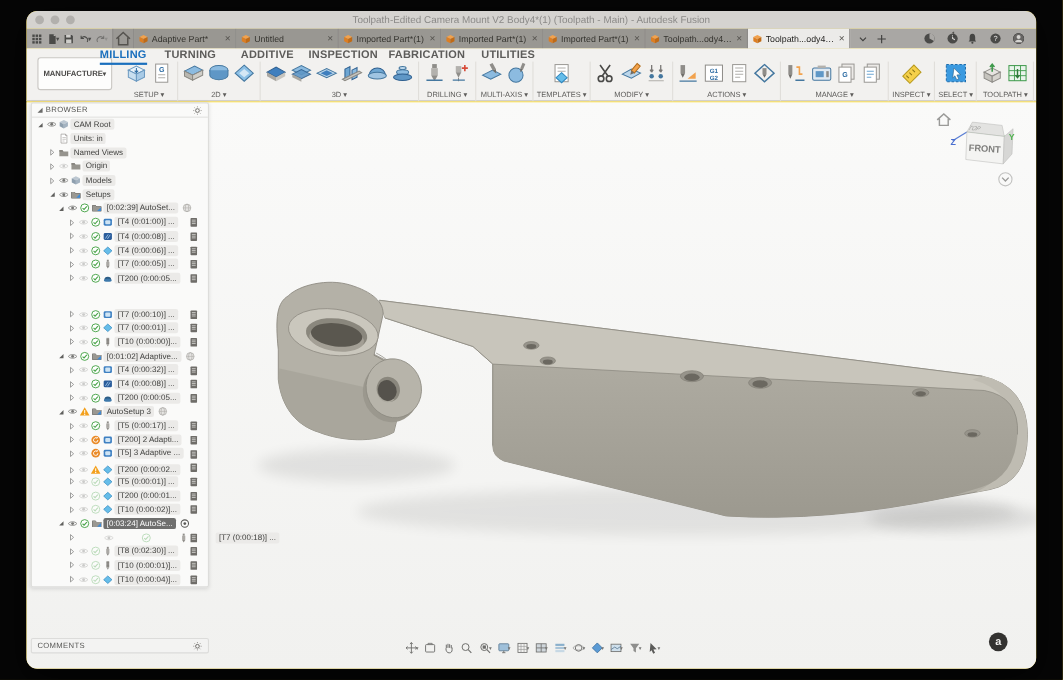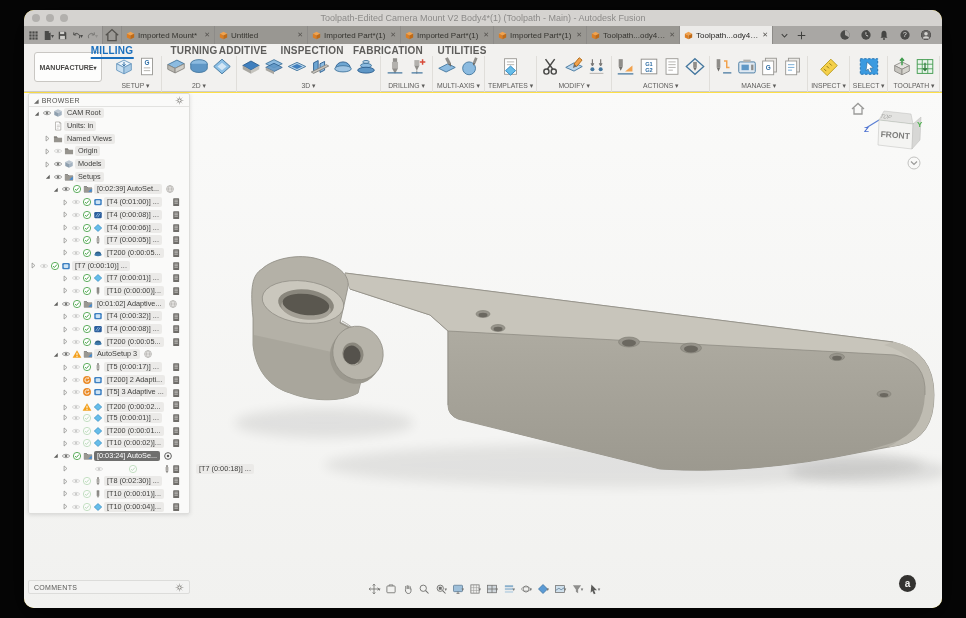--- a/index.html
+++ b/index.html
@@ -500,21 +500,21 @@
     <div id="hometab">
         <svg class="ic">
           <use href="#home"></use>
         </svg>
       </div>
     <div id="tabs">
         <div class="tab">
           <svg class="ic">
             <use href="#cube-part"></use>
           </svg>
-          <span class="lbl">Imported Mount*</span>
+          <span class="lbl">Adaptive Part*</span>
           <span class="x" style="font-size: 7px;">✕</span>
         </div>
         <div class="tab">
           <svg class="ic">
             <use href="#cube-part"></use>
           </svg>
           <span class="lbl">Untitled</span>
           <span class="x" style="font-size: 7px;">✕</span>
         </div>
         <div class="tab">
@@ -583,21 +583,21 @@
     </div>
   </div>
 
   <div id="ribbon">
     <div id="manufacture">
         <span>MANUFACTURE</span>
         <span class="caret">▾</span>
       </div>
     <div id="wstabs">
         <span class="wstab active" style="left: 88px;">MILLING</span>
-        <span class="wstab" style="left: 170px;">TURNING</span>
+        <span class="wstab" style="left: 149px;">TURNING</span>
         <span class="wstab" style="left: 219px;">ADDITIVE</span>
         <span class="wstab" style="left: 288px;">INSPECTION</span>
         <span class="wstab" style="left: 364px;">FABRICATION</span>
         <span class="wstab" style="left: 438px;">UTILITIES</span>
       </div>
     <div id="groups">
         <div class="group">
           <div class="gicons">
             <span><svg class="ic">
                 <use href="#r-setup"></use>
@@ -1030,21 +1030,21 @@
               <use href="#ck"></use>
             </svg>
             <svg class="ic">
               <use href="#bore"></use>
             </svg>
             <span class="pill">[T200 (0:00:05...</span>
             <svg class="ic rsheet">
               <use href="#sheet"></use>
             </svg>
           </div>
-          <div class="brow" style="">
+          <div class="brow" style="padding-left: 32px; margin-top: 20px;">
             <svg class="ic exp">
               <use href="#tri-c"></use>
             </svg>
             <svg class="ic dim">
               <use href="#eye"></use>
             </svg>
             <svg class="ic">
               <use href="#ck"></use>
             </svg>
             <svg class="ic">

